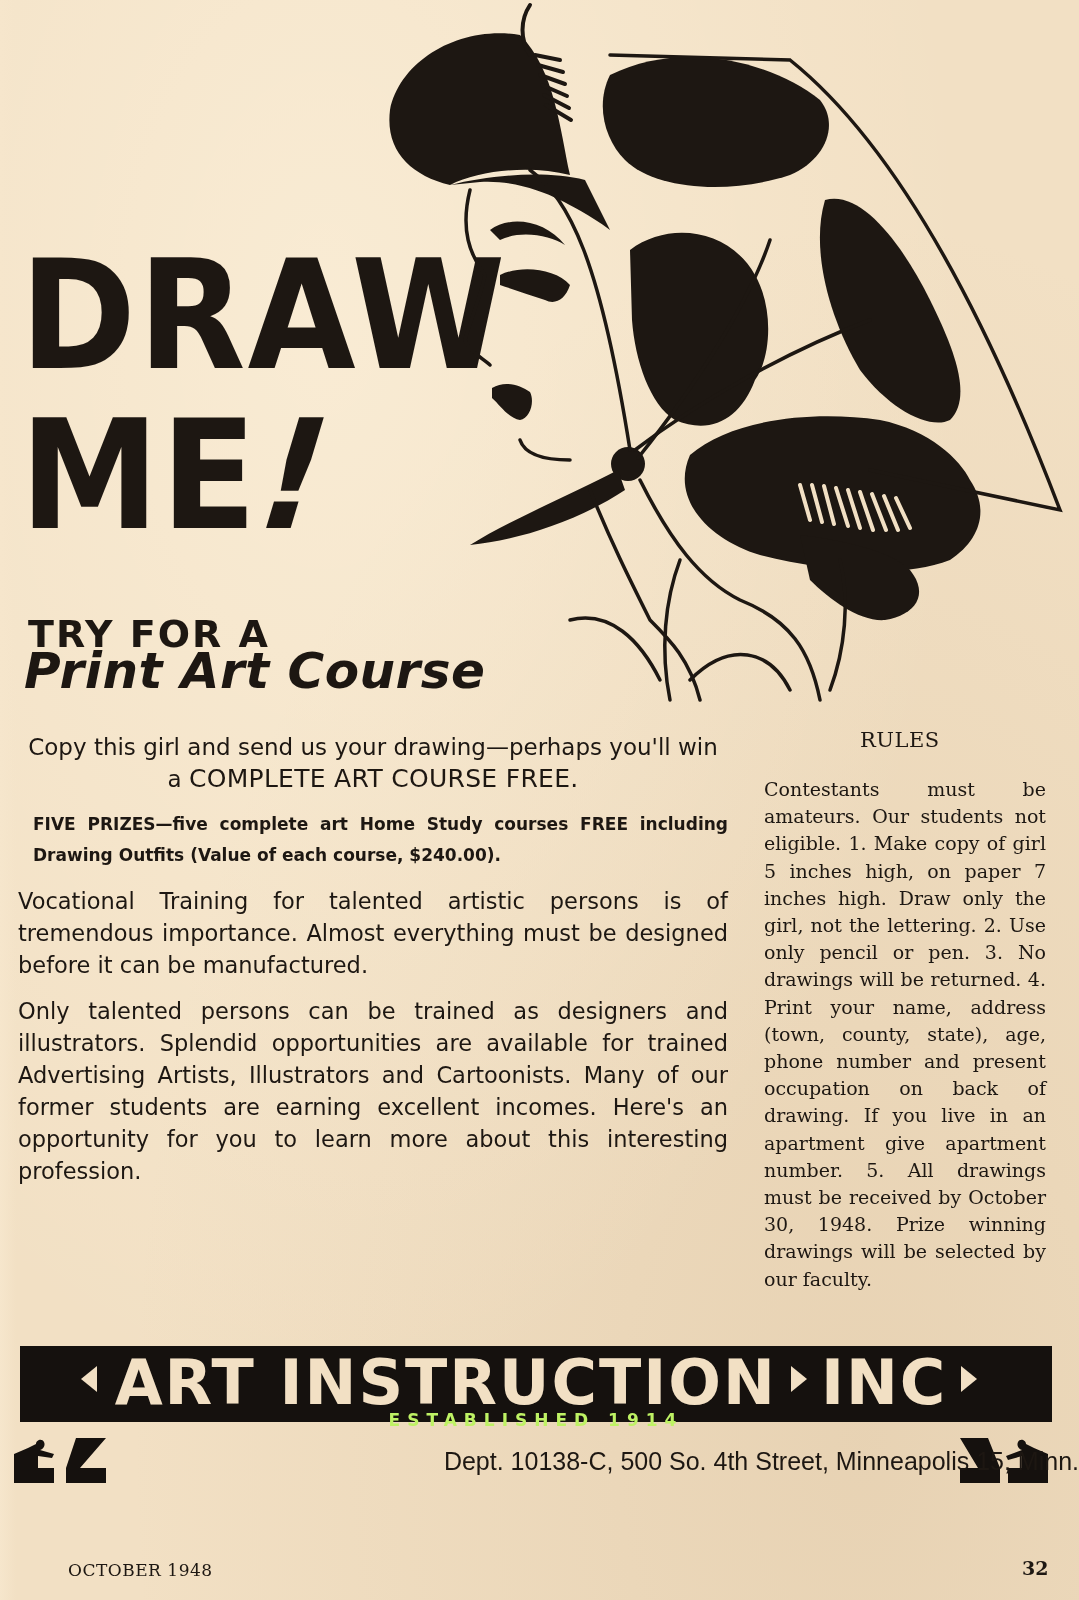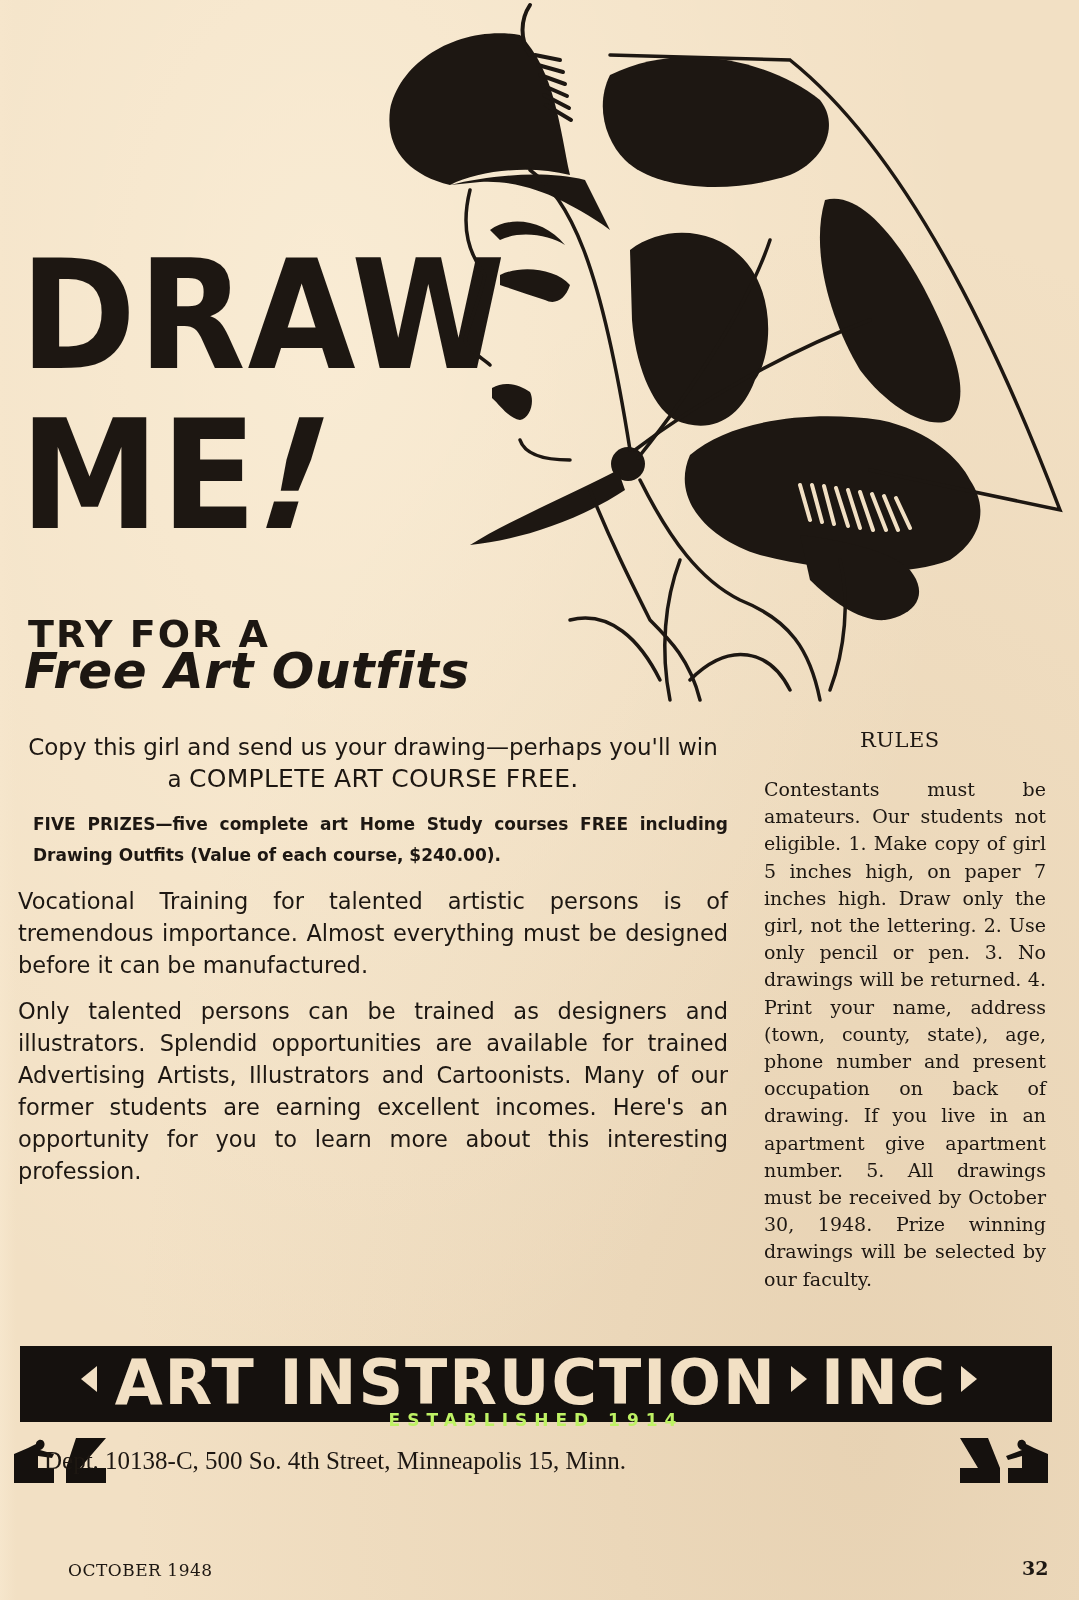--- a/index.html
+++ b/index.html
@@ -101,22 +101,22 @@
   }
   .tri-left { border-right: 16px solid #f2e0c4; margin-right: 18px; }
   .tri-right { border-left: 16px solid #f2e0c4; margin: 0 14px; }
   .banner-sub {
     position: absolute; left: 0; right: 0; top: 64px;
     text-align: center; color: #bef264;
     font-family: "DejaVu Sans", sans-serif; font-weight: bold;
     font-size: 17px; letter-spacing: 7px;
   }
   .address {
-    left: 0; right: 0; top: 1447px; text-align: left;
-    font-family: Liberation Serif, serif; font-size: 25px; padding-left: 44px;
+    left: 0; right: 0; top: 1447px; text-align: right;
+    font-family: Liberation Sans, sans-serif; font-size: 25px;
   }
   .corner-left { left: 14px; top: 1438px; width: 92px; height: 45px; }
   .corner-right { left: 960px; top: 1438px; width: 88px; height: 45px; }
 
   
   .footer-left {
     left: 68px; top: 1560px;
     font-family: "DejaVu Serif", serif; font-size: 17px; letter-spacing: 0.5px;
   }
   .footer-right {
@@ -126,21 +126,21 @@
 </style>
 </head>
 <body>
 
 <div class="paper"></div>
 <div class="paper-edge"></div>
 
 <div class="headline-big draw">DRAW</div>
 <div class="headline-big me"><span>ME</span><span class="bang">!</span></div>
 <div class="abs try-for">TRY FOR A</div>
-<div class="abs free-art">Free Art Outfits</div>
+<div class="abs free-art">Print Art Course</div>
 
 <svg class="abs illustration" viewBox="0 0 709 715" xmlns="http://www.w3.org/2000/svg">
   <g fill="#1d1712" stroke="none">
 
     <path d="M 150 35 C 90 25 30 60 20 110 C 15 150 40 175 80 185 C 110 170 160 165 200 175 C 190 130 185 70 150 35 Z"></path>
 
     <path d="M 80 185 C 120 175 175 170 215 180 L 240 230 C 220 215 200 205 190 200 C 170 190 140 180 110 182 Z"></path>
 
     <path d="M 243 110 C 300 80 380 85 440 110 C 500 140 600 300 680 510 L 610 500 L 550 260 Z" opacity="0"></path>
 

